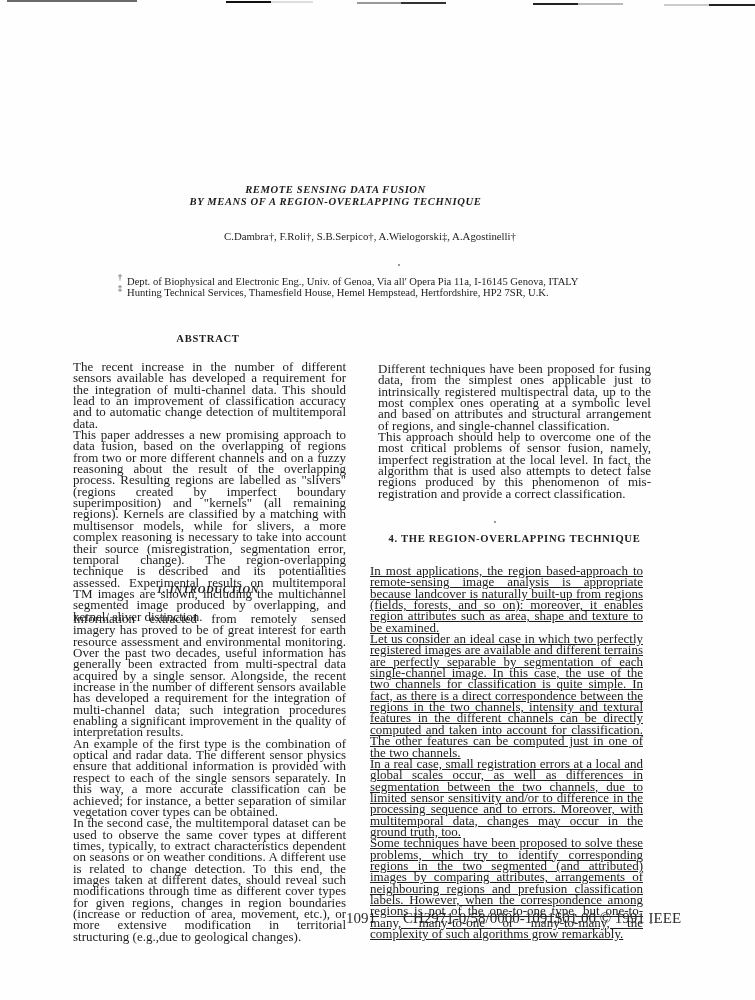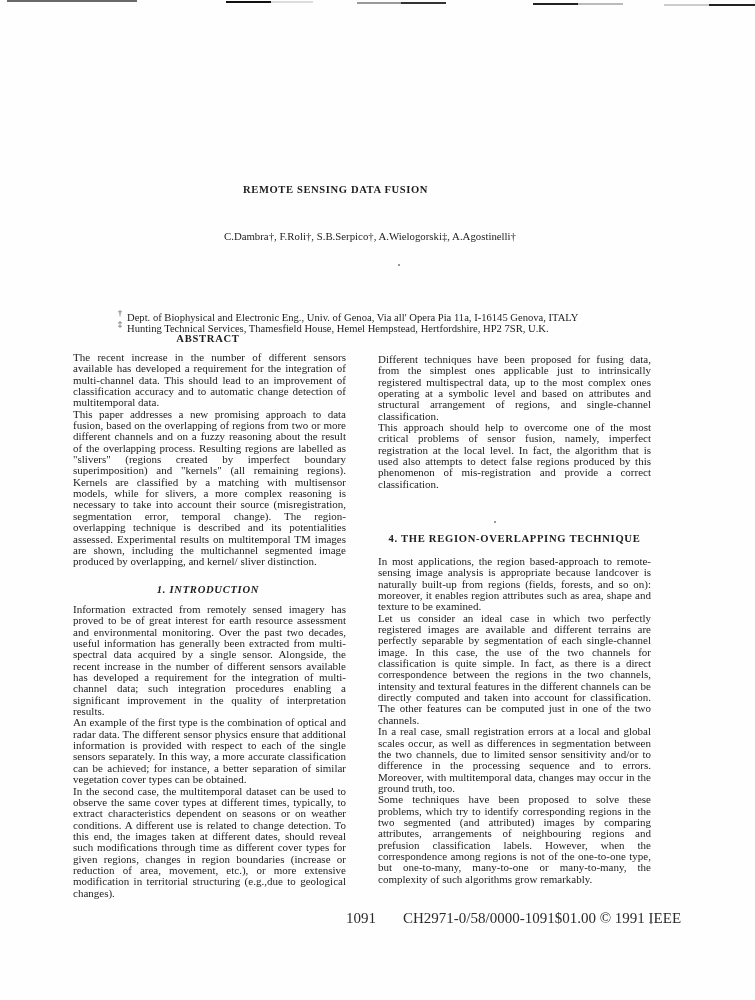--- a/index.html
+++ b/index.html
@@ -2,46 +2,47 @@
 <html><head>
 <meta charset="utf-8">
 <style>
   html, body { margin:0; padding:0; }
   body {
     width:755px; height:1000px; background:#fdfefd; position:relative; overflow:hidden;
     font-family:"Liberation Serif","DejaVu Serif",serif; color:#1c1c1c;
   }
   .scanline { position:absolute; top:0; height:2px; }
   .title { position:absolute; left:0; width:671px; top:184px; text-align:center;
-    font-weight:bold; font-size:10.6px; letter-spacing:0.6px; line-height:11.5px; }
+    font-weight:bold; font-size:10.6px; letter-spacing:0.6px; line-height:11.5px;font-style:italic; }
   .authors { position:absolute; left:0; width:740px; top:230px; text-align:center; font-size:10.8px; }
-  .affil { position:absolute; left:118px; font-size:10.6px; white-space:nowrap;margin-top:36px; }
+  .affil { position:absolute; left:118px; font-size:10.6px; white-space:nowrap; }
   .affil sup { font-size:8px; margin-right:5px; }
   .heading { position:absolute; font-weight:bold; font-size:10.6px; letter-spacing:0.7px; text-align:center; }
-  .col { position:absolute; font-size:11px; line-height:11.35px; text-align:justify; }
+  .col { position:absolute; font-size:13px; line-height:11.35px; text-align:justify;margin-top:9px; }
   .col p { margin:0; text-indent:0; }
   .col .last { text-align-last:left; }
   .footer { position:absolute; top:910px; font-size:15px; white-space:nowrap; color:#2a2a2a; }
   .dot { position:absolute; width:2px; height:2px; background:#777; border-radius:1px; }
 </style>
 </head>
 <body>
 
 <div class="scanline" style="left:7px;width:130px;background:#6a6a6a;"></div>
 <div class="scanline" style="left:226px;width:45px;background:#111;top:1px;"></div>
 <div class="scanline" style="left:271px;width:42px;background:#ddd;top:1px;"></div>
 <div class="scanline" style="left:357px;width:44px;background:#999;top:2px;"></div>
 <div class="scanline" style="left:401px;width:45px;background:#333;top:2px;"></div>
 <div class="scanline" style="left:533px;width:45px;background:#222;top:3px;"></div>
 <div class="scanline" style="left:578px;width:45px;background:#bbb;top:3px;"></div>
 <div class="scanline" style="left:664px;width:45px;background:#ccc;top:4px;"></div>
 <div class="scanline" style="left:709px;width:46px;background:#222;top:4px;"></div>
 
 <div class="title">
   <div>REMOTE SENSING DATA FUSION</div>
+  <div>BY MEANS OF A REGION-OVERLAPPING TECHNIQUE</div>
 </div>
 
 <div class="authors">C.Dambra†, F.Roli†, S.B.Serpico†, A.Wielogorski‡, A.Agostinelli†</div>
 
 <div class="dot" style="left:398px;top:264px;"></div>
 
 <div class="affil" style="top:273px;">
   <sup>†</sup><span>Dept. of Biophysical and Electronic Eng., Univ. of Genoa, Via all' Opera Pia 11a, I-16145 Genova, ITALY</span>
 </div>
 <div class="affil" style="top:284px;">
@@ -65,21 +66,21 @@
 
 <div class="col" style="left:378px;width:273px;top:354px;">
   <p class="last">Different techniques have been proposed for fusing data, from the simplest ones applicable just to intrinsically registered multispectral data, up to the most complex ones operating at a symbolic level and based on attributes and structural arrangement of regions, and single-channel classification.</p>
   <p class="last">This approach should help to overcome one of the most critical problems of sensor fusion, namely, imperfect registration at the local level. In fact, the algorithm that is used also attempts to detect false regions produced by this phenomenon of mis-registration and provide a correct classification.</p>
 </div>
 
 <div class="dot" style="left:494px;top:521px;"></div>
 
 <div class="heading" style="left:378px;width:273px;top:533px;">4.  THE  REGION-OVERLAPPING  TECHNIQUE</div>
 
-<div class="col" style="left:378px;width:273px;top:556px;">
+<div class="col" style="left:370px;width:273px;top:556px;text-decoration:underline;">
   <p class="last">In most applications, the region based-approach to remote-sensing image analysis is appropriate because landcover is naturally built-up from regions (fields, forests, and so on): moreover, it enables region attributes such as area, shape and texture to be examined.</p>
   <p class="last">Let us consider an ideal case in which two perfectly registered images are available and different terrains are perfectly separable by segmentation of each single-channel image. In this case, the use of the two channels for classification is quite simple. In fact, as there is a direct correspondence between the regions in the two channels, intensity and textural features in the different channels can be directly computed and taken into account for classification. The other features can be computed just in one of the two channels.</p>
   <p class="last">In a real case, small registration errors at a local and global scales occur, as well as differences in segmentation between the two channels, due to limited sensor sensitivity and/or to difference in the processing sequence and to errors. Moreover, with multitemporal data, changes may occur in the ground truth, too.</p>
   <p class="last">Some techniques have been proposed to solve these problems, which try to identify corresponding regions in the two segmented (and attributed) images by comparing attributes, arrangements of neighbouring regions and prefusion classification labels. However, when the correspondence among regions is not of the one-to-one type, but one-to-many, many-to-one or many-to-many, the complexity of such algorithms grow remarkably.</p>
 </div>
 
 <div class="footer" style="left:346px;">1091</div>
 <div class="footer" style="left:403px;">CH2971-0/58/0000-1091$01.00 © 1991 IEEE</div>
 <div class="dot" style="left:650px;top:922px;"></div>
 

